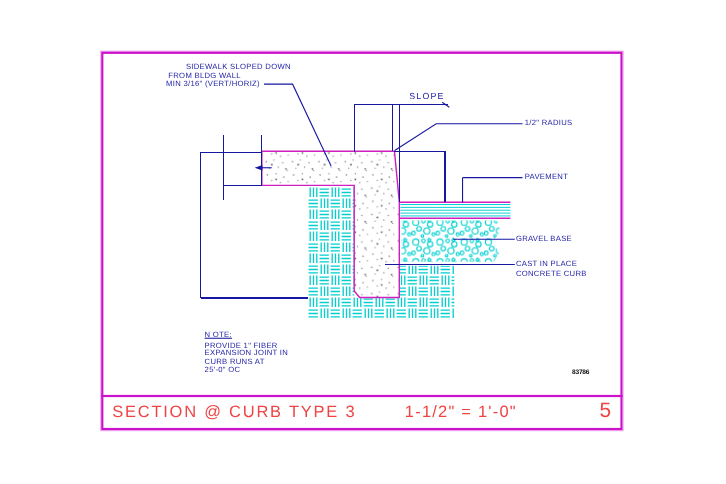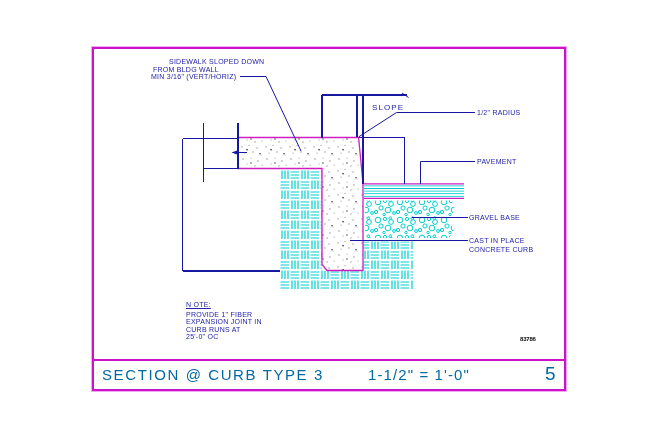--- a/index.html
+++ b/index.html
@@ -21,21 +21,21 @@
     letter-spacing:0.25px;white-space:nowrap;
   }
   .lbl-slope{font-size:8px;letter-spacing:1.1px;}
   .note-heading{text-decoration:underline;}
   .note-block div{height:7.4px;}
   .stamp{
     position:absolute;color:#0a0a0a;font-size:6px;font-weight:bold;
     letter-spacing:-0.2px;white-space:nowrap;
   }
   .tb-text{
-    position:absolute;color:#0369a1;white-space:nowrap;
+    position:absolute;color:#ef4444;white-space:nowrap;
     font-size:15px;letter-spacing:1.6px;
   }
   .tb-scale{letter-spacing:1.1px;}
   .tb-sheet{font-size:19px;letter-spacing:0;}
 </style>
 </head>
 <body>
 
 <div id="canvas">
 
@@ -116,21 +116,21 @@
       <path d="M402,93 L408.5,97.5"></path>
       <path d="M247,152.5 H236"></path>
     </g>
     <polygon points="231.5,152.5 238.5,150 238.5,155" fill="#1717a2"></polygon>
   </svg>
 
   <div class="lbl" style="left:169px;top:58px;">SIDEWALK SLOPED DOWN</div>
   <div class="lbl" style="left:153px;top:65.5px;">FROM BLDG WALL</div>
   <div class="lbl" style="left:151px;top:73px;">MIN 3/16" (VERT/HORIZ)</div>
 
-  <div class="lbl lbl-slope" style="left:372px;top:84px;margin-top:20px;">SLOPE</div>
+  <div class="lbl lbl-slope" style="left:372px;top:84px;">SLOPE</div>
 
   <div class="lbl" style="left:477px;top:109px;">1/2" RADIUS</div>
 
   <div class="lbl" style="left:477px;top:158px;">PAVEMENT</div>
 
   <div class="lbl" style="left:469px;top:214px;">GRAVEL BASE</div>
 
   <div class="lbl" style="left:469px;top:237px;">CAST IN PLACE</div>
   <div class="lbl" style="left:469px;top:246px;">CONCRETE CURB</div>
 

